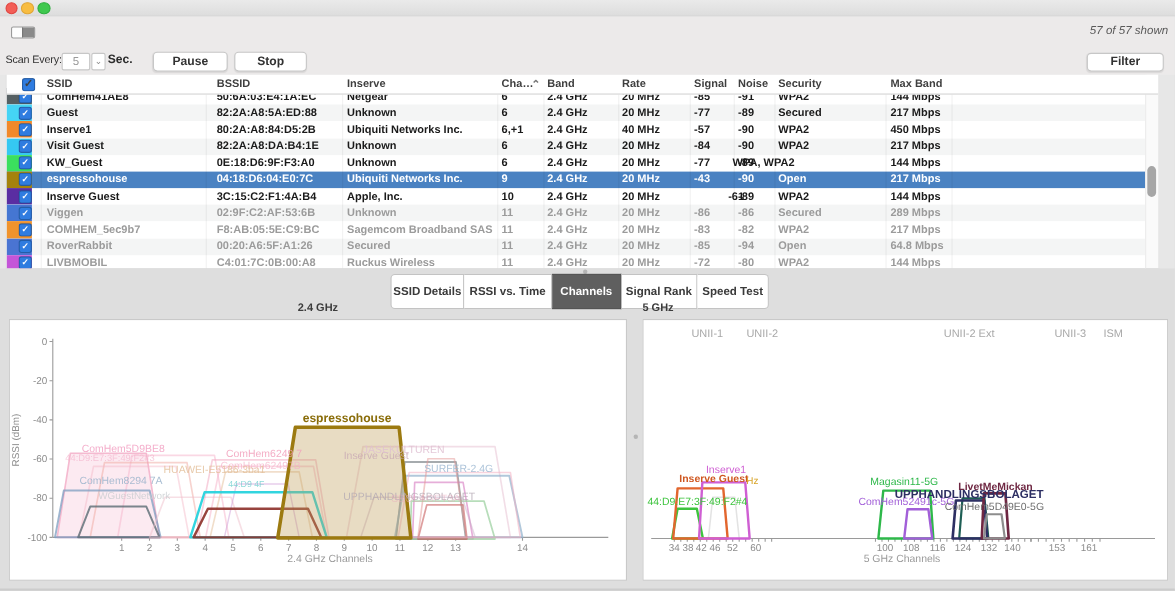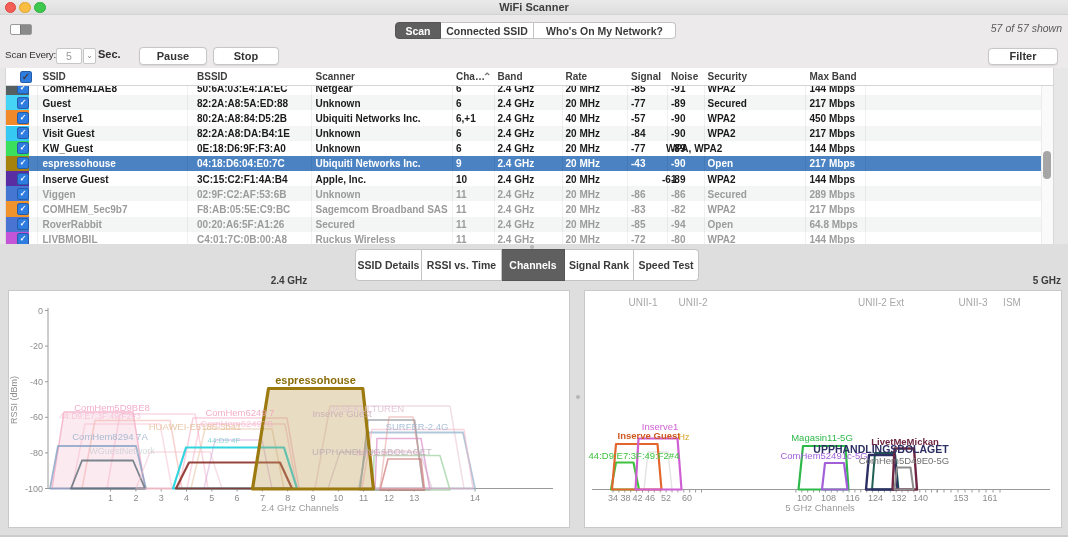--- a/index.html
+++ b/index.html
@@ -55,47 +55,41 @@
 .ctitle{position:absolute;top:31.5px;font-size:10px;font-weight:bold;color:#3c3c3c;}
 .panel{position:absolute;top:46.5px;height:236px;background:#fff;border:1px solid #c9c9c9;}
 .dot{position:absolute;width:4px;height:4px;border-radius:50%;background:#b5b5b5;}
 </style>
 </head>
 <body>
 <div class="abs" id="titlebar">
   <div class="tl" style="left:4.5px;background:#f35e57;border:.5px solid #e04540;"></div>
   <div class="tl" style="left:19px;background:#f8bd41;border:.5px solid #e0a534;"></div>
   <div class="tl" style="left:34px;background:#3fc84e;border:.5px solid #2fae3e;"></div>
-  <div class="abs" id="title">WiFi Scanner</div>
 </div>
 <div class="abs" id="toolbar">
   <div class="abs" id="toggle">
       <i></i>
     </div>
-  <div class="seg abs" id="topseg">
-    <span class="on" style="width:44px;">Scan</span>
-    <span style="width:92px;">Connected SSID</span>
-    <span style="width:141px;">Who's On My Network?</span>
-  </div>
   <div class="abs" id="shown">57 of 57 shown</div>
   <div class="abs" id="lbl-scan">Scan Every:</div>
   <div class="abs" id="combo">5</div>
   <div class="abs" id="combo2">⌄</div>
   <div class="abs" id="lbl-sec">Sec.</div>
   <div class="btn abs" id="btn-pause">Pause</div>
   <div class="btn abs" id="btn-stop">Stop</div>
   <div class="btn abs" id="btn-filter">Filter</div>
 </div>
 
 <div class="abs" id="table">
   <div id="thead">
     <span class="cb" style="left:14px;top:3px;transform:none;">✓</span>
     <span style="left:36.5px;">SSID</span>
     <span style="left:191px;">BSSID</span>
-    <span style="left:309.5px;">Scanner</span>
+    <span style="left:309.5px;">Inserve</span>
     <span style="left:450px;">Cha…</span>
     <span style="left:477px;color:#777;">⌃</span>
     <span style="left:491.5px;">Band</span>
     <span style="left:559.5px;">Rate</span>
     <span style="left:625px;">Signal</span>
     <span style="left:665px;">Noise</span>
     <span style="left:701.5px;">Security</span>
     <span style="left:803.5px;">Max Band</span>
   </div>
   <div class="row" style="top:12.00px;">
@@ -269,21 +263,21 @@
 <div class="abs" id="bottom">
   <div class="dot" style="left:530px;top:1px;"></div>
   <div class="seg abs" id="botseg">
     <span style="width:65px;">SSID Details</span>
     <span style="width:79px;">RSSI vs. Time</span>
     <span class="on" style="width:62px;">Channels</span>
     <span style="width:68px;">Signal Rank</span>
     <span style="width:64px;">Speed Test</span>
   </div>
   <div class="ctitle" style="left:0;width:578px;text-align:center;">2.4 GHz</div>
-  <div class="ctitle" style="left:584px;width:477px;text-align:right;">5 GHz</div>
+  <div class="ctitle" style="left:584px;width:477px;text-align:left;">5 GHz</div>
   <div class="panel" id="lpanel" style="left:8px;width:560px;"><svg width="560" height="236" font-family="Liberation Sans, sans-serif">
         <line x1="39" y1="17" x2="39" y2="197.5" stroke="#9a9a9a" stroke-width="1"></line>
         <line x1="39" y1="197.5" x2="544" y2="197.5" stroke="#9a9a9a" stroke-width="1"></line>
         <line x1="36" y1="19.5" x2="39" y2="19.5" stroke="#9a9a9a" stroke-width="1"></line>
         <text x="34" y="22.5" fill="#8c8c8c" font-size="9" text-anchor="end">0</text>
         <line x1="36" y1="55.10000000000002" x2="39" y2="55.10000000000002" stroke="#9a9a9a" stroke-width="1"></line>
         <text x="34" y="58.10000000000002" fill="#8c8c8c" font-size="9" text-anchor="end">-20</text>
         <line x1="36" y1="90.69999999999999" x2="39" y2="90.69999999999999" stroke="#9a9a9a" stroke-width="1"></line>
         <text x="34" y="93.69999999999999" fill="#8c8c8c" font-size="9" text-anchor="end">-40</text>
         <line x1="36" y1="126.30000000000001" x2="39" y2="126.30000000000001" stroke="#9a9a9a" stroke-width="1"></line>

